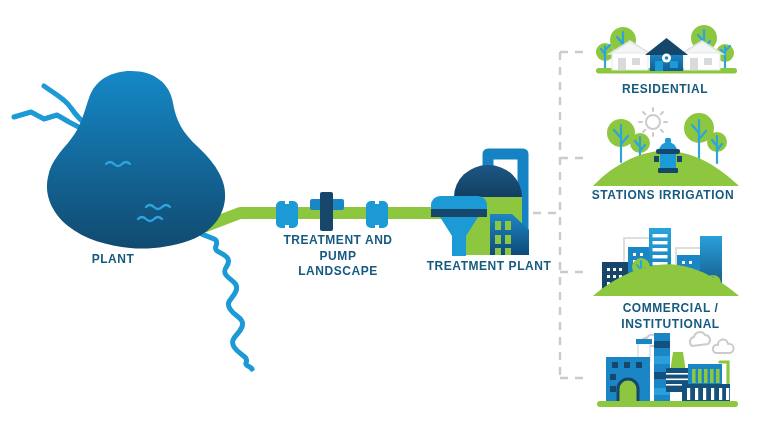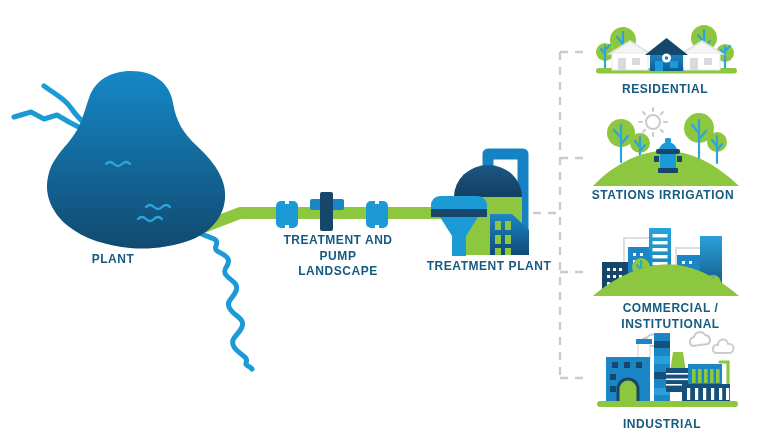--- a/index.html
+++ b/index.html
@@ -307,15 +307,14 @@
 <div class="lbl" style="left:421px;top:259px;width:136px;">
   <span>TREATMENT PLANT</span>
 </div>
 
 <div class="lbl" style="left:595px;top:82px;width:140px;">RESIDENTIAL</div>
 
 <div class="lbl" style="left:583px;top:188px;width:160px;">STATIONS IRRIGATION</div>
 
 <div class="lbl" style="left:578px;top:301px;width:185px;">COMMERCIAL / INSTITUTIONAL</div>
 
-<div class="lbl" style="left:592px;top:417px;width:140px;">INDUSTRIAL</div>
 
 </div>
 
 </body></html>

